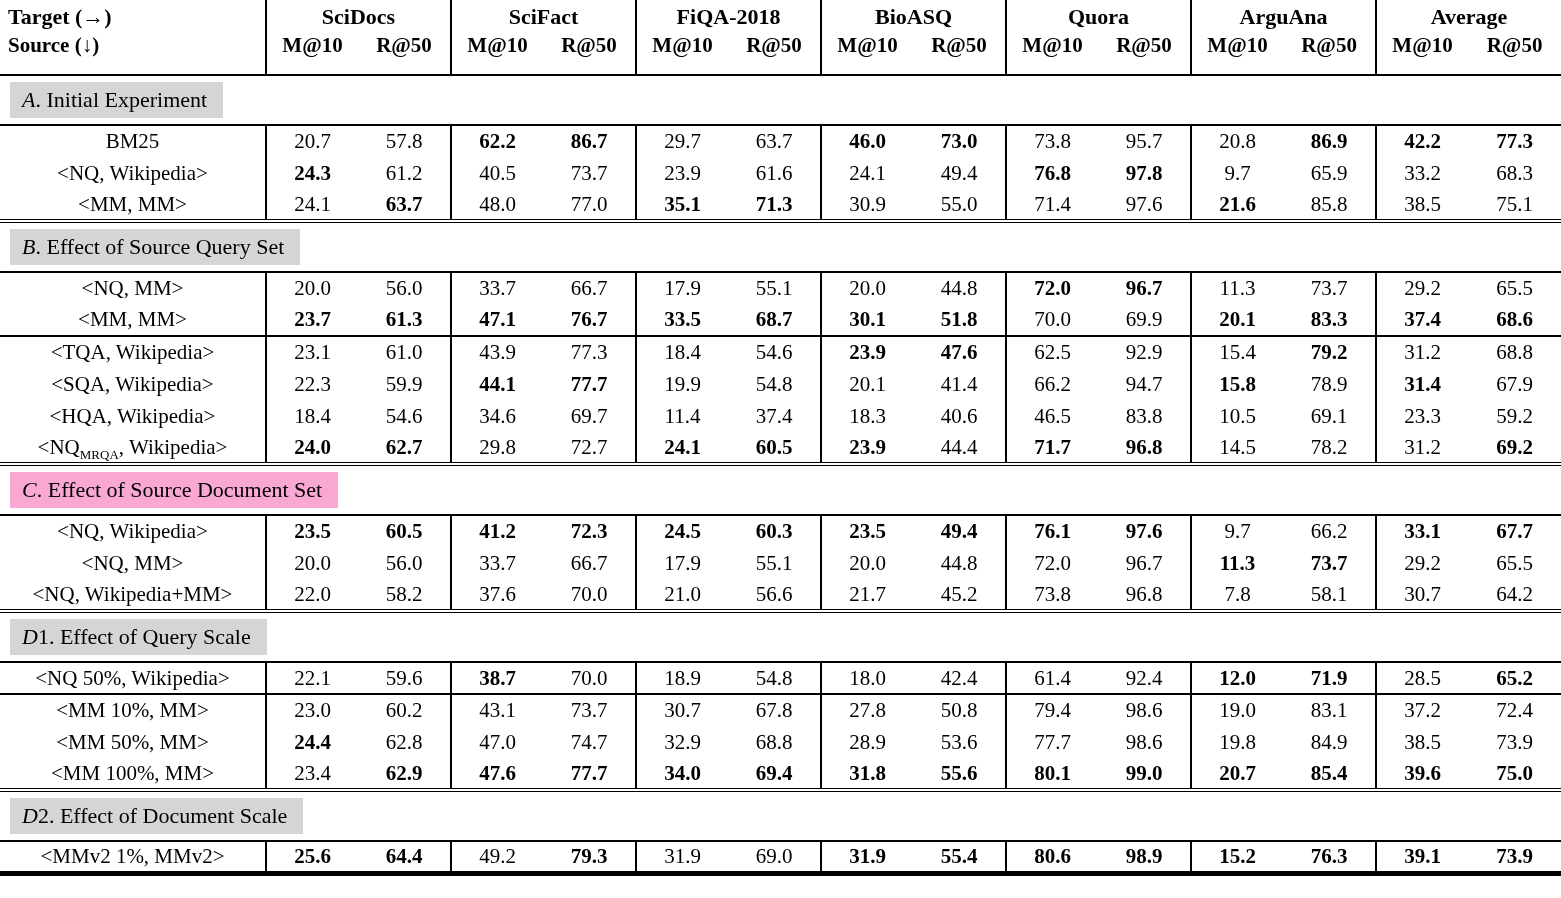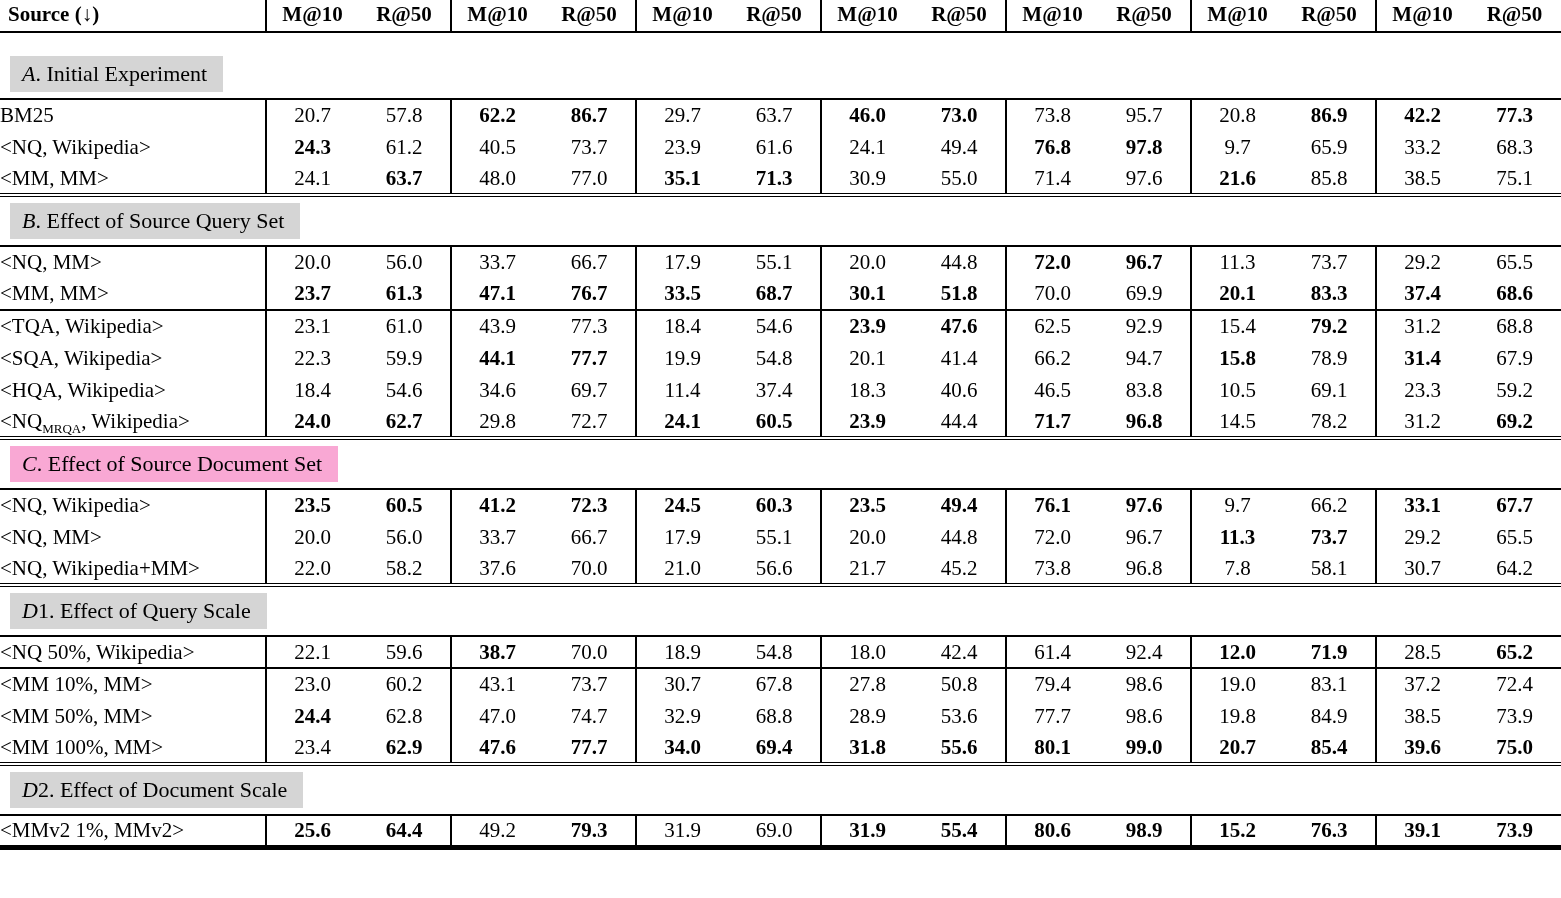--- a/index.html
+++ b/index.html
@@ -22,41 +22,41 @@
     padding: 0;
     margin: 0;
     font-size: 21px;
     line-height: 1.0;
     overflow: hidden;
     white-space: nowrap;
   }
   
   thead th { font-weight: bold; text-align: center; vertical-align: middle; }
   thead tr.grp th { height: 29px; font-size: 22px; padding-top: 2px; }
-  thead tr.sub th { height: 28px; border-bottom: 2px solid #000; padding-bottom: 3px; }
+  thead tr.sub th { height: 28px; border-bottom: 2px solid #000; padding-bottom: 15px; }
   thead th.corner { text-align: left; padding-left: 8px; }
   .vline { border-left: 2px solid #000; }
   
   tr.section-row td {
     border-bottom: 2px solid #000;
     padding: 6px 0 6px 10px;
     text-align: left;
   }
   tbody.not-first tr.section-row td { border-top: 4px double #000; }
   .section-box {
     display: inline-block;
     background: #d5d5d5;
     font-size: 22px;
     padding: 7px 16px 7px 12px;
   }
   .section-box i { font-style: italic; font-family: "Liberation Serif", serif; }
   
   tr.data-row { height: 32px; }
   tr.data-row td { vertical-align: middle; }
-  td.label { text-align: left; padding-left: 8px; }
+  td.label { text-align: center; padding-left: 8px; }
   td.num { text-align: center; }
   td.b, .b { font-weight: bold; }
   tr.group-divider td { border-top: 2px solid #000; }
   tbody.last-section { border-bottom: 5px solid #000; }
   sub { font-size: 62%; line-height: 0; }
 </style>
 </head>
 <body>
 
 <div class="page">
@@ -72,41 +72,51 @@
       <col style="width:92px">
         <col style="width:93px">
       <col style="width:92px">
         <col style="width:93px">
       <col style="width:92px">
         <col style="width:93px">
       <col style="width:92px">
         <col style="width:93px">
     </colgroup>
     <thead>
+      <tr class="grp">
+        <th class="corner">Target (→)</th>
+        <th colspan="2" class="vline">SciDocs</th>
+        <th colspan="2" class="vline">SciFact</th>
+        <th colspan="2" class="vline">FiQA-2018</th>
+        <th colspan="2" class="vline">BioASQ</th>
+        <th colspan="2" class="vline">Quora</th>
+        <th colspan="2" class="vline">ArguAna</th>
+        <th colspan="2" class="vline">Average</th>
+      </tr>
       <tr class="sub">
         <th class="corner">Source (↓)</th>
         <th class="vline">M@10</th>
         <th>R@50</th>
         <th class="vline">M@10</th>
         <th>R@50</th>
         <th class="vline">M@10</th>
         <th>R@50</th>
         <th class="vline">M@10</th>
         <th>R@50</th>
         <th class="vline">M@10</th>
         <th>R@50</th>
         <th class="vline">M@10</th>
         <th>R@50</th>
         <th class="vline">M@10</th>
         <th>R@50</th>
       </tr>
     </thead>
   <tbody class="">
         <tr class="section-row">
-          <td colspan="15"><span class="section-box" style="background: rgb(213, 213, 213); margin-top: 17px;"><i>A</i><span>. Initial Experiment</span></span></td>
+          <td colspan="15"><span class="section-box" style="background: rgb(213, 213, 213);"><i>A</i><span>. Initial Experiment</span></span></td>
         </tr>
         <tr class="data-row">
           <td class="label">BM25</td>
           <td class="num vline">20.7</td>
           <td class="num">57.8</td>
           <td class="num vline b">62.2</td>
           <td class="num b">86.7</td>
           <td class="num vline">29.7</td>
           <td class="num">63.7</td>
           <td class="num vline b">46.0</td>

